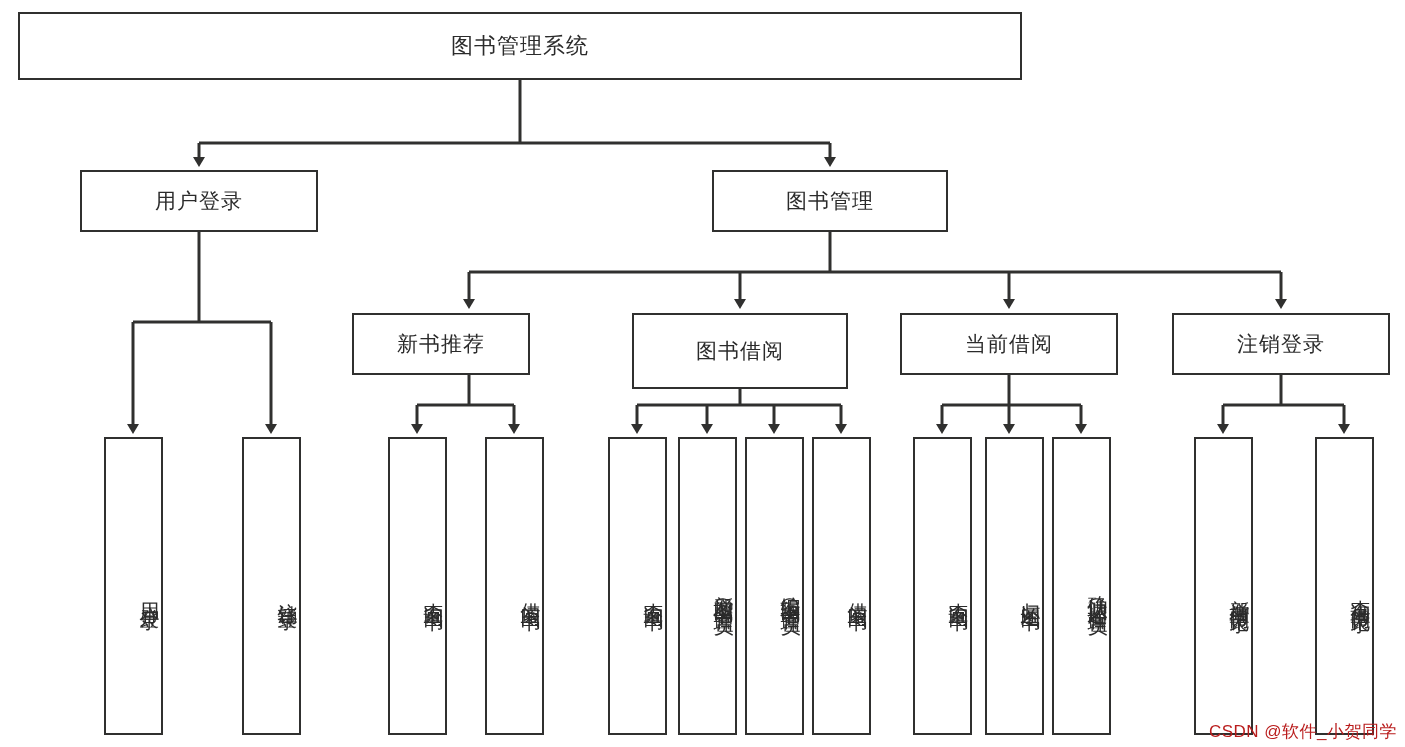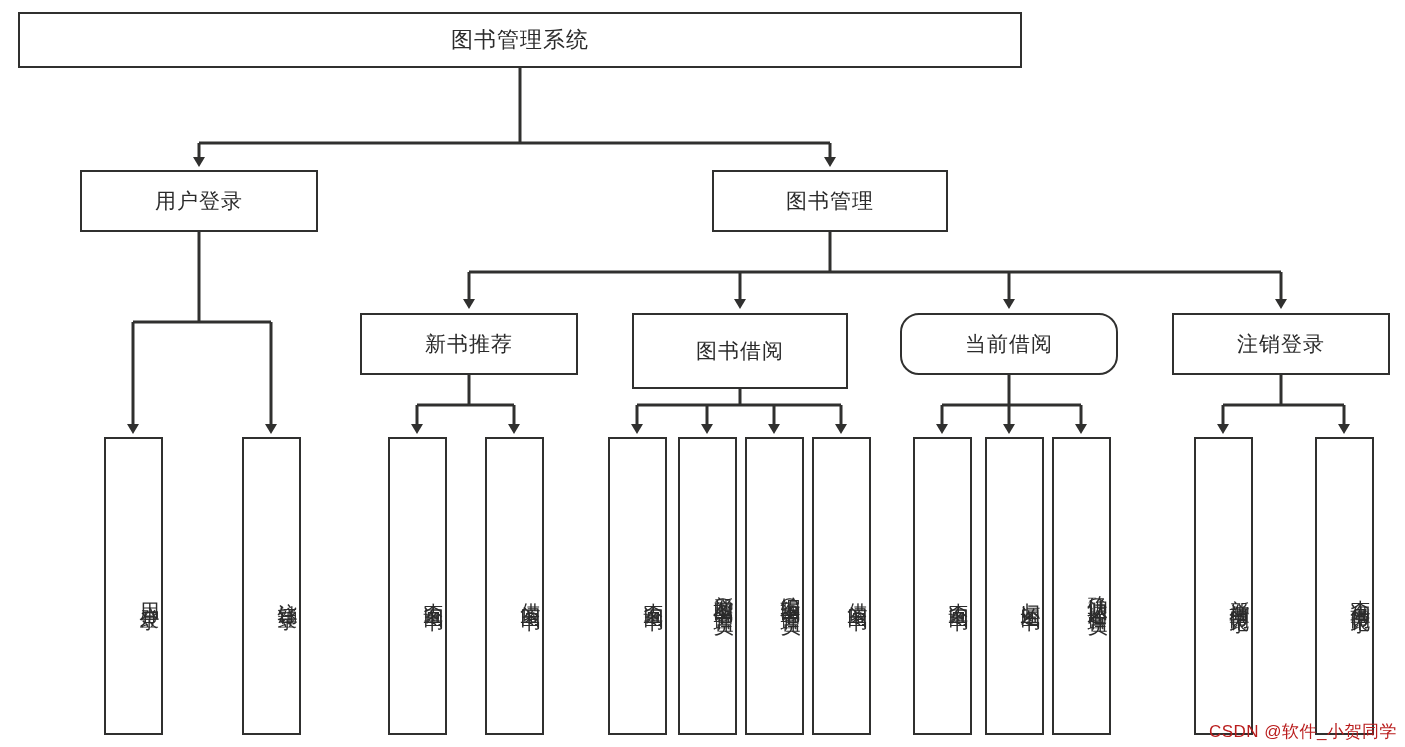--- a/index.html
+++ b/index.html
@@ -111,38 +111,38 @@
       <path d="M1009,405 L1009,425" marker-end="url(#arrow)"></path>
       <path d="M1081,405 L1081,425" marker-end="url(#arrow)"></path>
 
       <path d="M1281,375 L1281,405"></path>
       <path d="M1223,405 L1344,405"></path>
       <path d="M1223,405 L1223,425" marker-end="url(#arrow)"></path>
       <path d="M1344,405 L1344,425" marker-end="url(#arrow)"></path>
     </g>
   </svg>
 
-  <div class="node root" style="left:18px; top:12px; width:1004px; height:56px;">
+  <div class="node root" style="left:18px; top:12px; width:1004px; height:68px;">
     <span>图书管理系统</span>
   </div>
 
   <div class="node" style="left:80px; top:170px; width:238px; height:62px;">
     <span>用户登录</span>
   </div>
   <div class="node" style="left:712px; top:170px; width:236px; height:62px;">
     <span>图书管理</span>
   </div>
 
-  <div class="node" style="left:360px; top:313px; width:218px; height:62px;">
+  <div class="node" style="left:352px; top:313px; width:178px; height:62px;">
     <span>新书推荐</span>
   </div>
   <div class="node" style="left:632px; top:313px; width:216px; height:76px;">
     <span>图书借阅</span>
   </div>
-  <div class="node" style="left:900px; top:313px; width:218px; height:62px;border-radius:19px;">
+  <div class="node" style="left:900px; top:313px; width:218px; height:62px;">
     <span>当前借阅</span>
   </div>
   <div class="node" style="left:1172px; top:313px; width:218px; height:62px;">
     <span>注销登录</span>
   </div>
 
   <div class="node leaf" style="left:104px; top:437px; width:59px; height:298px;">
     <span>用户登录</span>
   </div>
   <div class="node leaf" style="left:242px; top:437px; width:59px; height:298px;">

